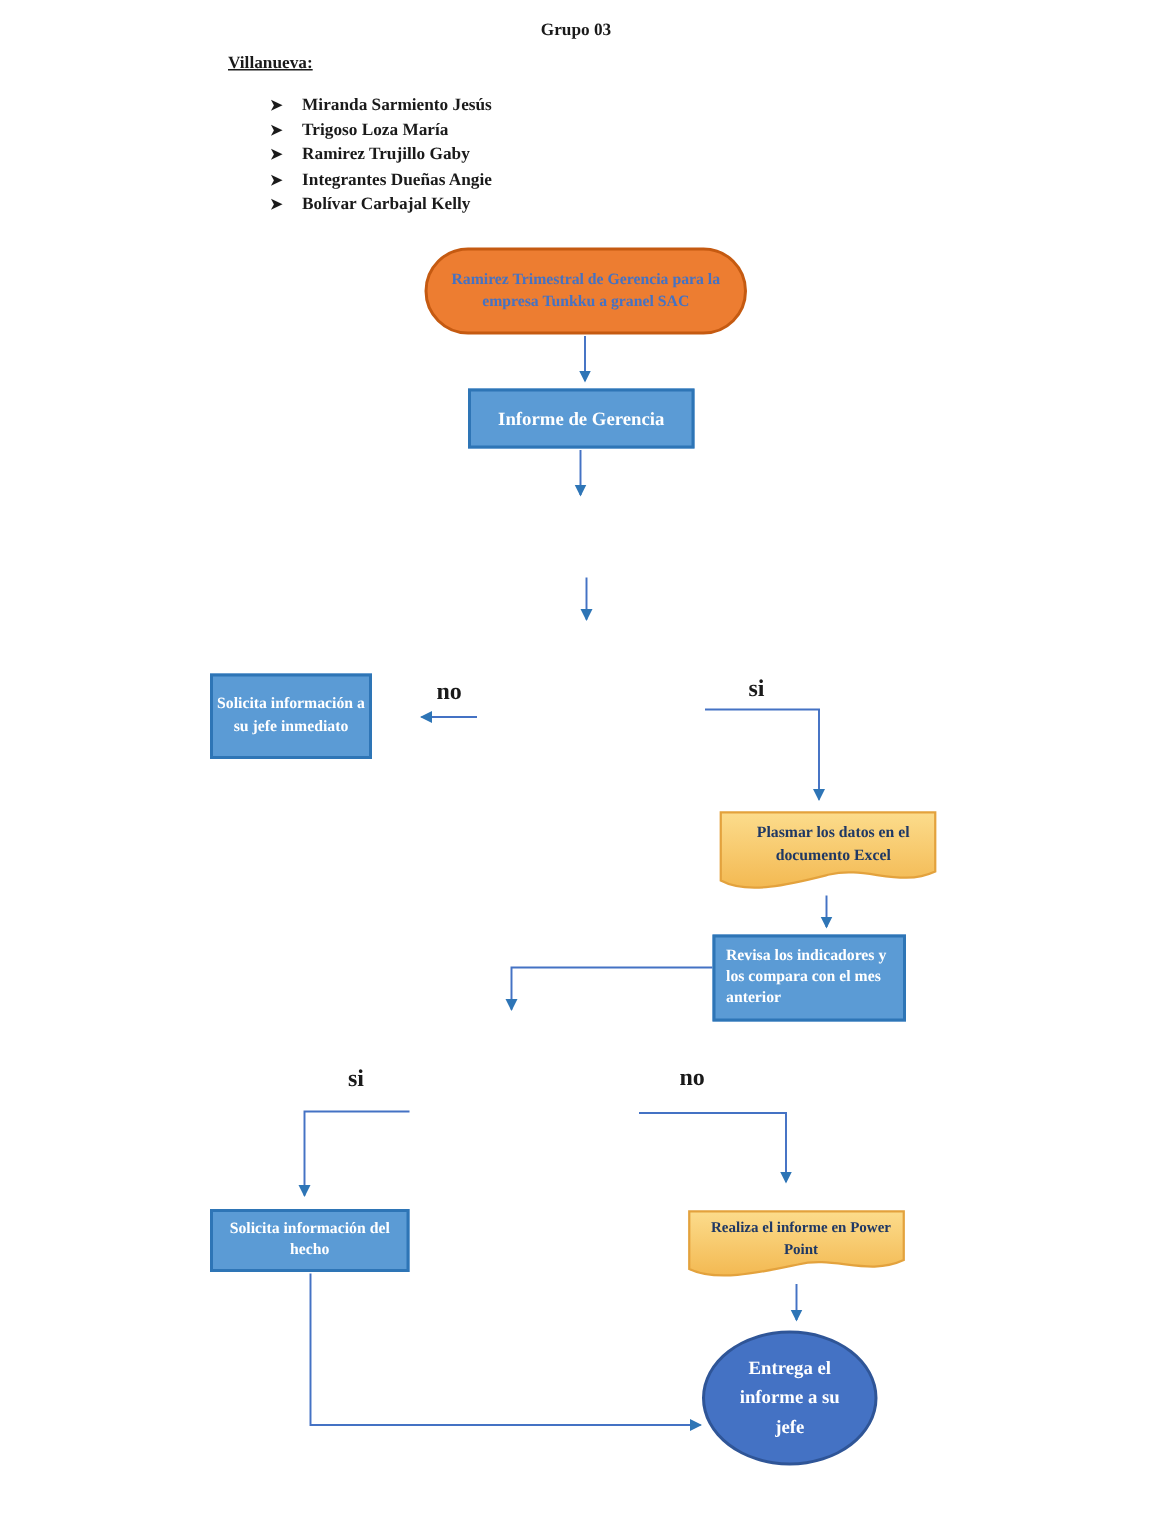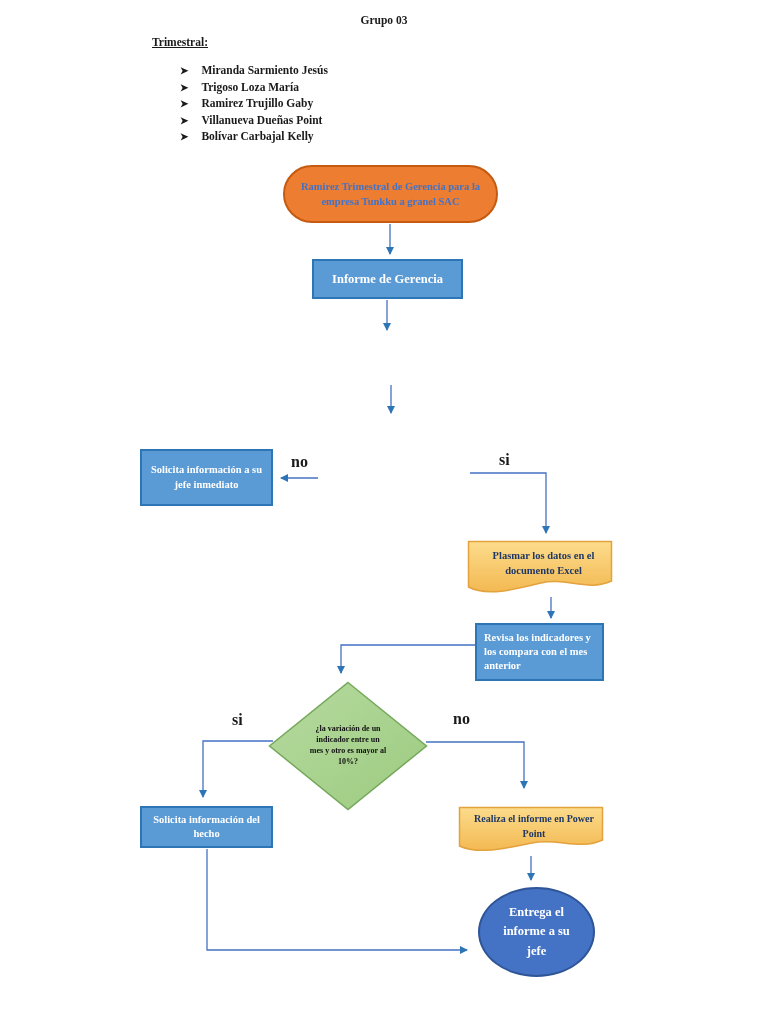--- a/index.html
+++ b/index.html
@@ -32,82 +32,82 @@
           display:flex; align-items:center; justify-content:center;
           text-align:center; font-weight:bold; }
   .start-node {
     left:283px; top:165px; width:215px; height:58px; border-radius:29px;
     background:#ED7D31; border:2px solid #C55A11; color:#4472C4;
     font-size:10.5px; line-height:1.45; padding:0 4px;
   }
   .proc { background:#5B9BD5; border:2px solid #2E75B6; color:#ffffff; line-height:1.35; }
   .proc-informe        { left:312px; top:259px; width:151px; height:40px; font-size:12.5px; }
   .proc-revisar        { left:304px; top:336px; width:174px; height:48px; font-size:12.5px; }
-  .proc-solicita-jefe  { left:140px; top:449px; width:133px; height:57px; font-size:10.5px; }
+  .proc-solicita-jefe  { left:140px; top:449px; width:108px; height:57px; font-size:10.5px; }
   .proc-revisa-compara { left:475px; top:623px; width:129px; height:58px; font-size:10.5px;
                          justify-content:flex-start; text-align:left; padding:4px 7px; }
   .proc-solicita-hecho { left:140px; top:806px; width:133px; height:42px; font-size:10.5px; }
   .diamond { padding:0; }
   .diamond svg { position:absolute; left:0; top:0; width:100%; height:100%; }
   .diamond-label {
     position:relative; z-index:1; font-size:8px; line-height:1.35;
     color:#111111; font-weight:bold;
   }
   .diamond1 { left:317px; top:419px; width:154px; height:118px; }
   .diamond2 { left:268px; top:681px; width:160px; height:130px; }
   .diamond1 .diamond-label { width:70px; }
   .diamond2 .diamond-label { width:78px; }
   .wave { align-items:flex-start; }
   .wave svg { position:absolute; left:0; top:0; width:100%; height:100%; }
   .wave-label {
     position:relative; z-index:1; color:#1F3864; line-height:1.45; text-align:center;
   }
-  .wave-plasmar { left:467px; top:540px; width:146px; height:58px; }
+  .wave-plasmar { left:479px; top:540px; width:146px; height:58px; }
   .wave-ppt     { left:458px; top:806px; width:146px; height:50px; }
   .wave-plasmar .wave-label { margin-top:8px; width:132px; padding-left:7px; font-size:10.5px; }
   .wave-ppt .wave-label     { margin-top:6px; width:134px; padding-left:6px; font-size:10px; }
   .end-node {
-    left:478px; top:887px; width:117px; height:90px; border-radius:50%;
+    left:468px; top:887px; width:117px; height:90px; border-radius:50%;
     background:#4472C4; border:2px solid #2F5597; color:#ffffff;
     font-size:12.5px; line-height:1.55;align-items:center;
   }
   .end-node span { width:84px; }
   
   .edge-label {
     position:absolute; z-index:2; font-size:16px; font-weight:bold; color:#1a1a1a;
   }
   .label-no1 { left:291px; top:453px; }
   .label-si1 { left:499px; top:451px; }
   .label-si2 { left:232px; top:711px; }
   .label-no2 { left:453px; top:710px; }
 </style>
 </head>
 <body>
 
 <div class="page">
 
   <div class="doc-title">Grupo 03</div>
-  <div class="members-heading">Trimestral:</div>
+  <div class="members-heading">Villanueva:</div>
 
   <ul class="members">
     <li>
         <span class="bullet">➤</span>
         <span>Miranda Sarmiento Jesús</span>
       </li>
     <li>
         <span class="bullet">➤</span>
         <span>Trigoso Loza María</span>
       </li>
     <li>
         <span class="bullet">➤</span>
         <span>Ramirez Trujillo Gaby</span>
       </li>
     <li>
         <span class="bullet">➤</span>
-        <span>Villanueva Dueñas Point</span>
+        <span>Integrantes Dueñas Angie</span>
       </li>
     <li>
         <span class="bullet">➤</span>
         <span>Bolívar Carbajal Kelly</span>
       </li>
   </ul>
 
   <svg class="connectors" width="768" height="1024">
     <defs>
       <marker id="arrow" markerWidth="9" markerHeight="9" refX="7" refY="4" orient="auto" markerUnits="userSpaceOnUse">
@@ -156,26 +156,20 @@
     <svg viewBox="0 0 146 58">
       <path d="M1.5,1.5 L144.5,1.5 L144.5,41 C121,52 98,37 74,43 C50,49 20,57 1.5,47 Z" fill="url(#goldgrad)" stroke="#E3A23D" stroke-width="1.5"></path>
     </svg>
     <div class="wave-label">Plasmar los datos en el documento Excel</div>
   </div>
 
   <div class="node proc proc-revisa-compara">
     <span>Revisa los indicadores y los compara con el mes anterior</span>
   </div>
 
-  <div class="node diamond diamond2">
-    <svg viewBox="0 0 160 130">
-      <polygon points="80,1.5 158.5,65 80,128.5 1.5,65" fill="url(#greengrad)" stroke="#75A85B" stroke-width="1.5"></polygon>
-    </svg>
-    <div class="diamond-label">¿la variación de un indicador entre un mes y otro es mayor al 10%?</div>
-  </div>
 
   <div class="edge-label label-si2">si</div>
   <div class="edge-label label-no2">no</div>
 
   <div class="node proc proc-solicita-hecho">
     <span>Solicita información del hecho</span>
   </div>
 
   <div class="node wave wave-ppt">
     <svg viewBox="0 0 146 50">

